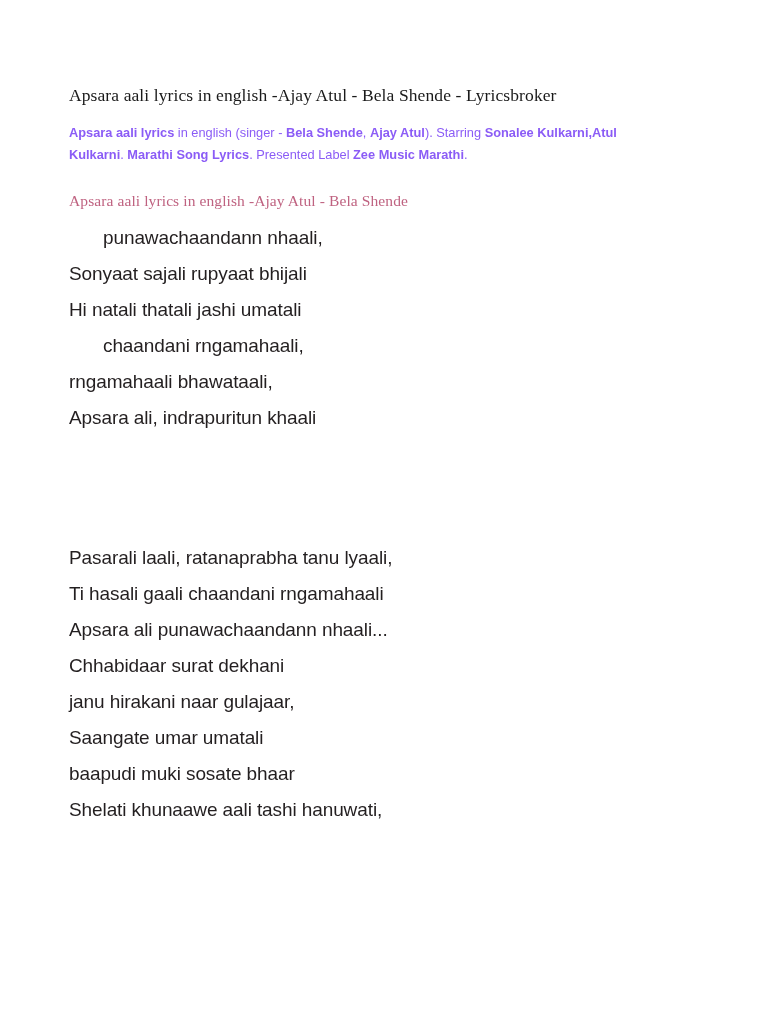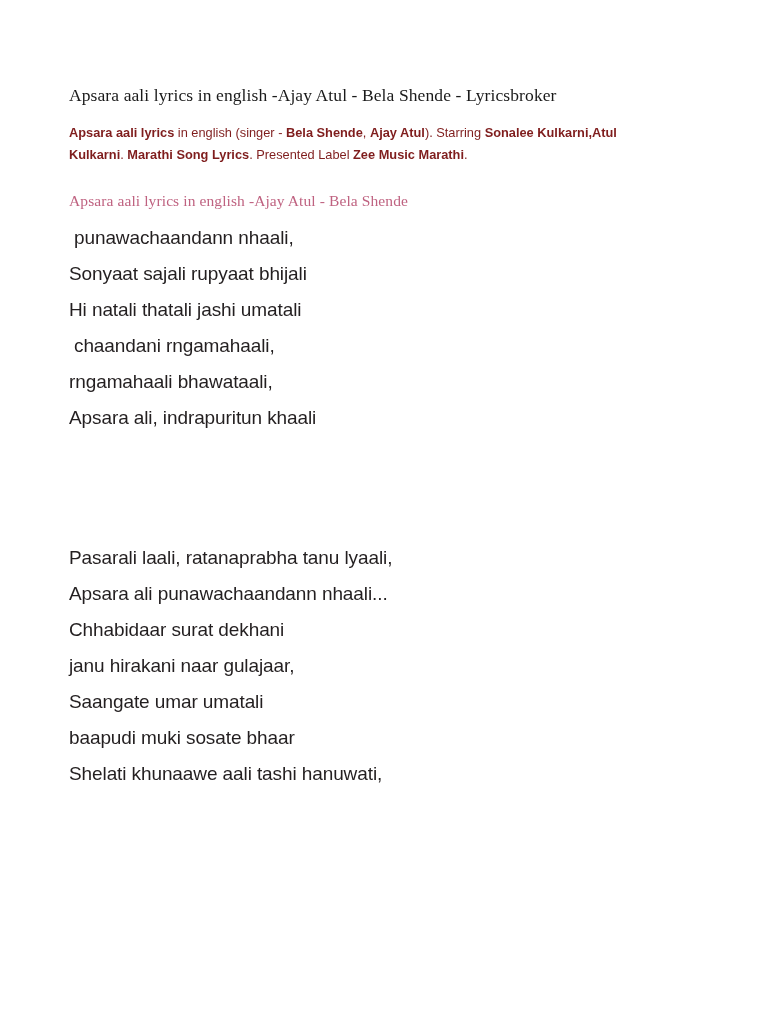--- a/index.html
+++ b/index.html
@@ -38,21 +38,21 @@
     margin: 0 0 14px 0;
     letter-spacing: 0.1px;
     white-space: nowrap;
   }
 
   
   .doc-subtitle {
     font-family: "Liberation Sans", sans-serif;
     font-size: 12.8px;
     line-height: 1.72;
-    color: #7f1d1d;
+    color: #8b5cf6;
     margin: 0 0 26px 0;
     max-width: 548px;
   }
   .doc-subtitle b {
     font-weight: 700;
   }
 
   
   .section-heading {
     font-family: "Liberation Serif", "DejaVu Serif", serif;
@@ -71,20 +71,21 @@
     font-weight: 400;
     color: #231f20;
     line-height: 36px;
     letter-spacing: -0.1px;
   }
   .lyric-line {
     white-space: pre;
   }
   .lyric-line.indented {
     padding-left: 5px;
+    margin-left: 29px;
   }
   .stanza-gap {
     height: 104px;
   }
 </style>
 </head>
 <body>
 
 <div class="page">
   <div class="content">
@@ -101,20 +102,21 @@
         <div class="lyric-line">Hi natali thatali jashi umatali</div>
         <div class="lyric-line indented">chaandani rngamahaali,</div>
         <div class="lyric-line">rngamahaali bhawataali,</div>
         <div class="lyric-line">Apsara ali, indrapuritun khaali</div>
       </div>
 
     <div class="stanza-gap"></div>
 
     <div class="lyrics-block">
         <div class="lyric-line">Pasarali laali, ratanaprabha tanu lyaali,</div>
+        <div class="lyric-line">Ti hasali gaali chaandani rngamahaali</div>
         <div class="lyric-line">Apsara ali punawachaandann nhaali...</div>
         <div class="lyric-line">Chhabidaar surat dekhani</div>
         <div class="lyric-line">janu hirakani naar gulajaar,</div>
         <div class="lyric-line">Saangate umar umatali</div>
         <div class="lyric-line">baapudi muki sosate bhaar</div>
         <div class="lyric-line">Shelati khunaawe aali tashi hanuwati,</div>
       </div>
 
   </div>
 </div>

